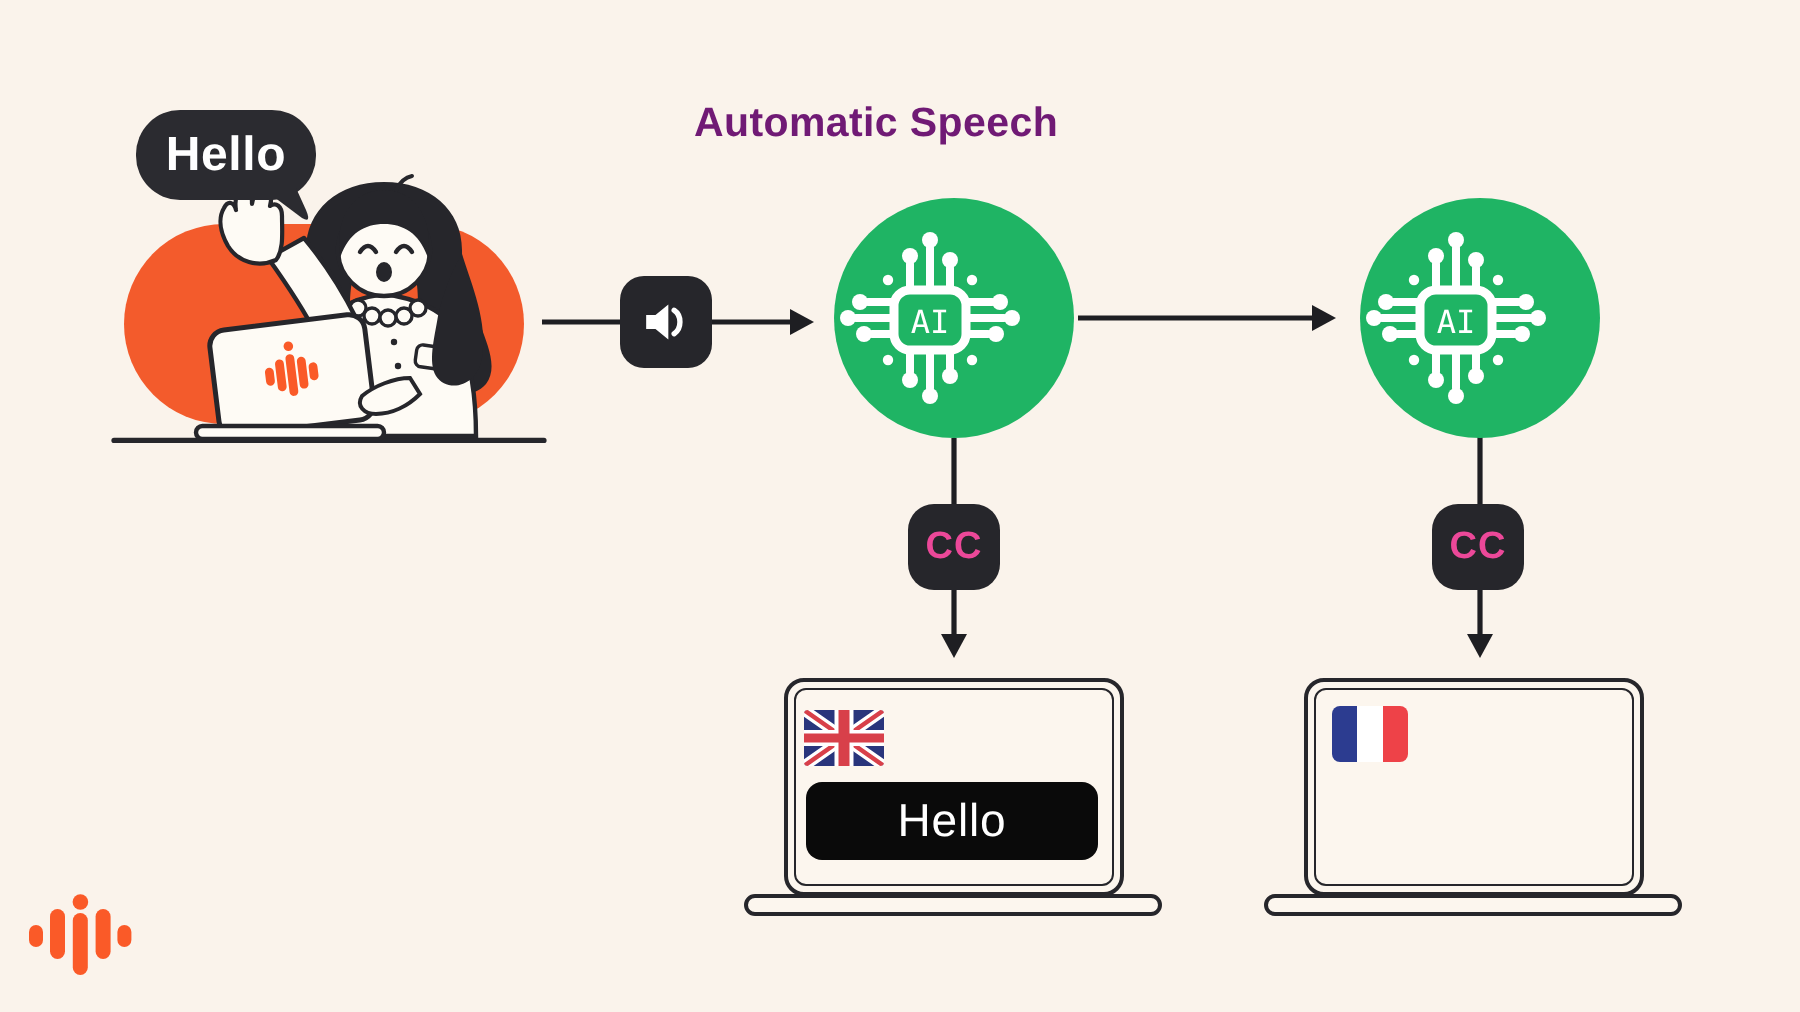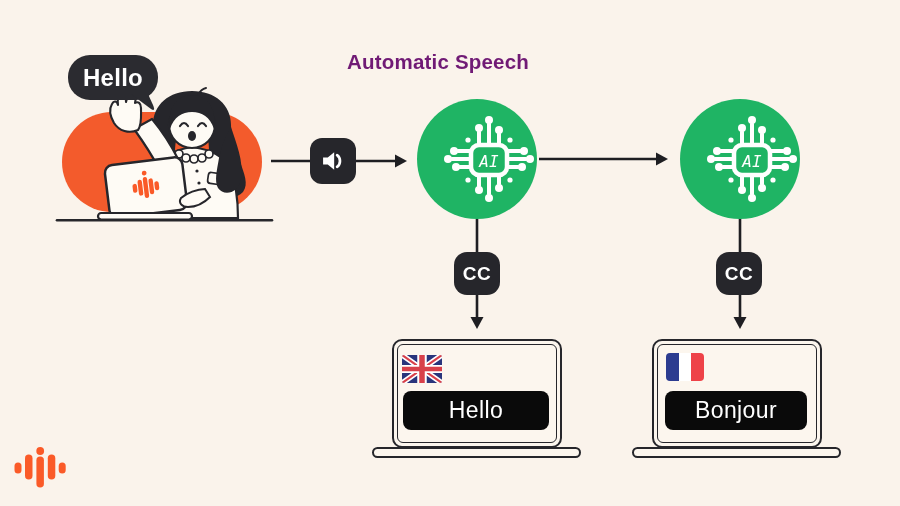--- a/index.html
+++ b/index.html
@@ -13,29 +13,29 @@
   .bubble-tail{position:absolute;left:126px;top:94px;}
 
   
   .stage-title{position:absolute;top:33px;width:260px;text-align:left;font-weight:700;
     font-size:20.5px;line-height:25px;color:#701a75;letter-spacing:.2px;margin-top:16px;}
   .stage-title.asr{left:347px;}
   .stage-title.mt{left:610px;}
 
   
   .ai-circle{position:absolute;top:99px;width:120px;height:120px;border-radius:50%;
-    background:#1FB464;display:flex;align-items:center;justify-content:flex-end;font-style:italic;}
+    background:#1FB464;display:flex;align-items:center;justify-content:flex-start;}
   .ai-circle.asr{left:417px;}
   .ai-circle.mt{left:680px;}
 
   
   .audio-chip{position:absolute;left:310px;top:138px;width:46px;height:46px;background:#26262B;
     border-radius:12px;display:flex;align-items:center;justify-content:center;}
   .cc-badge{position:absolute;top:252px;width:46px;height:43px;background:#26262B;border-radius:13px;
-    color:#ffffff;font-weight:700;font-size:19px;display:flex;align-items:center;justify-content:center;
+    color:#ec4899;font-weight:700;font-size:19px;display:flex;align-items:center;justify-content:center;
     letter-spacing:.5px;}
   .cc-badge.asr{left:454px;}
   .cc-badge.mt{left:716px;}
 
   
   .laptop-screen{position:absolute;top:339px;width:170px;height:109px;background:#FCF6EE;
     border:2.5px solid #26262B;border-radius:10px;box-sizing:border-box;}
   .laptop-screen .screen-inner{position:absolute;inset:3px;border:1.5px solid #26262B;border-radius:6px;}
   .laptop-screen.en{left:392px;}
   .laptop-screen.fr{left:652px;}
@@ -245,23 +245,20 @@
   </svg>
   <div class="caption-bar en">
     <span>Hello</span>
   </div>
   <div class="laptop-base en"></div>
 
   <div class="laptop-screen fr">
     <div class="screen-inner"></div>
   </div>
   <div class="flag fr"></div>
-  <div class="caption-bar fr">
-    <span>Bonjour</span>
-  </div>
   <div class="laptop-base fr"></div>
 
   <svg class="logo" width="52" height="44" viewBox="0 0 52 44">
     <g fill="#FA5A28">
       <rect x="0.5" y="15.5" width="7" height="11" rx="3.5"></rect>
       <rect x="11" y="7.5" width="7.5" height="25" rx="3.75"></rect>
       <circle cx="26.2" cy="4" r="3.9"></circle>
       <rect x="22.4" y="9.5" width="7.5" height="31" rx="3.75"></rect>
       <rect x="33.8" y="7.5" width="7.5" height="25" rx="3.75"></rect>
       <rect x="44.7" y="15.5" width="7" height="11" rx="3.5"></rect>

